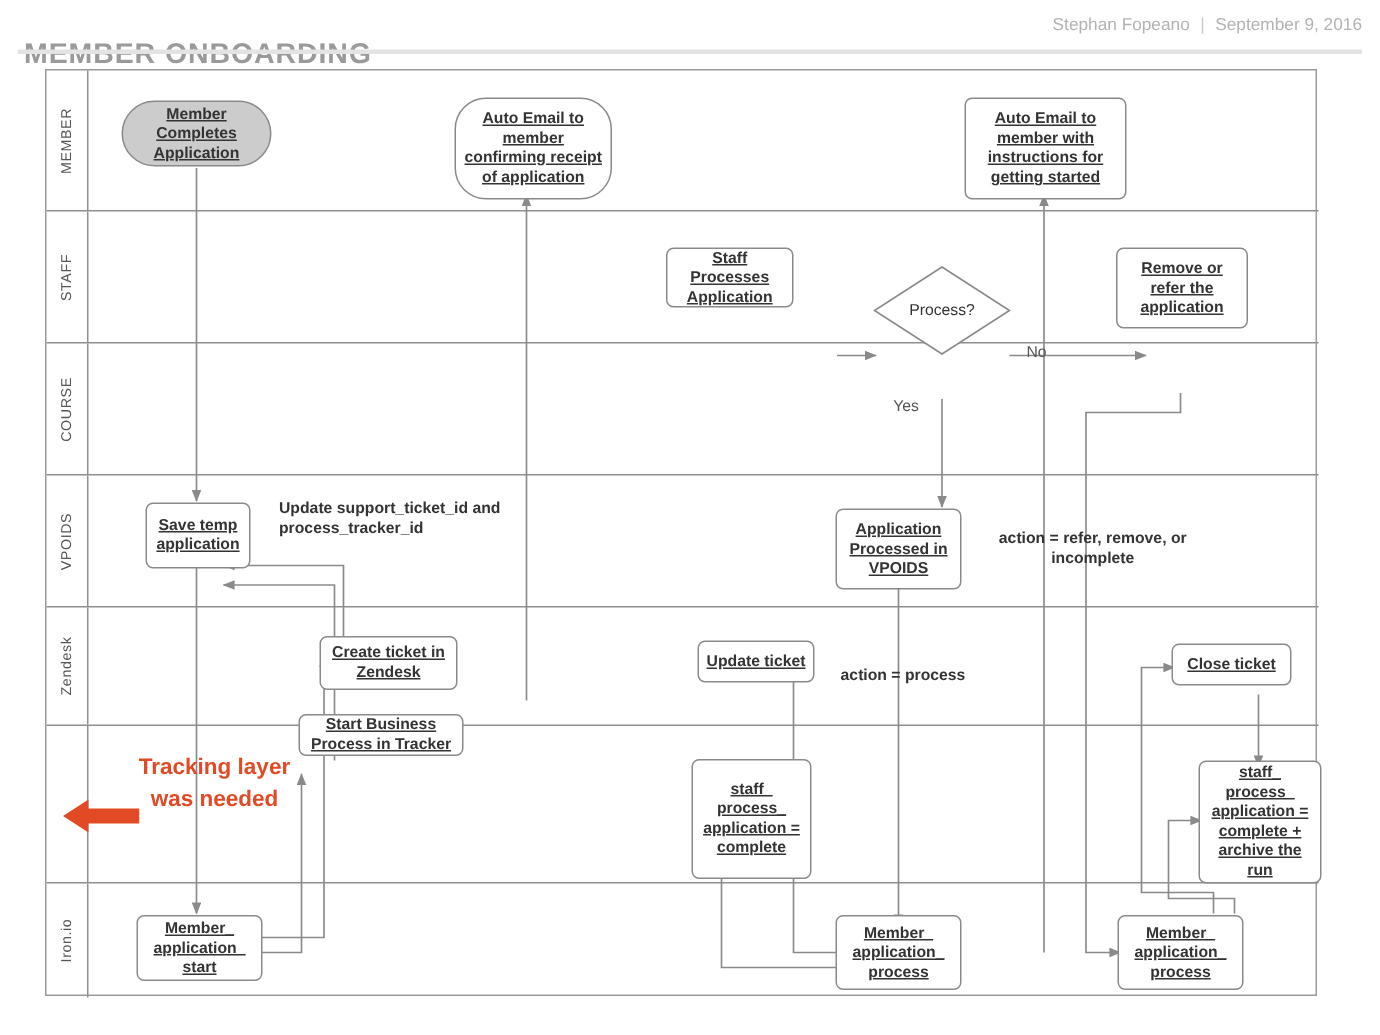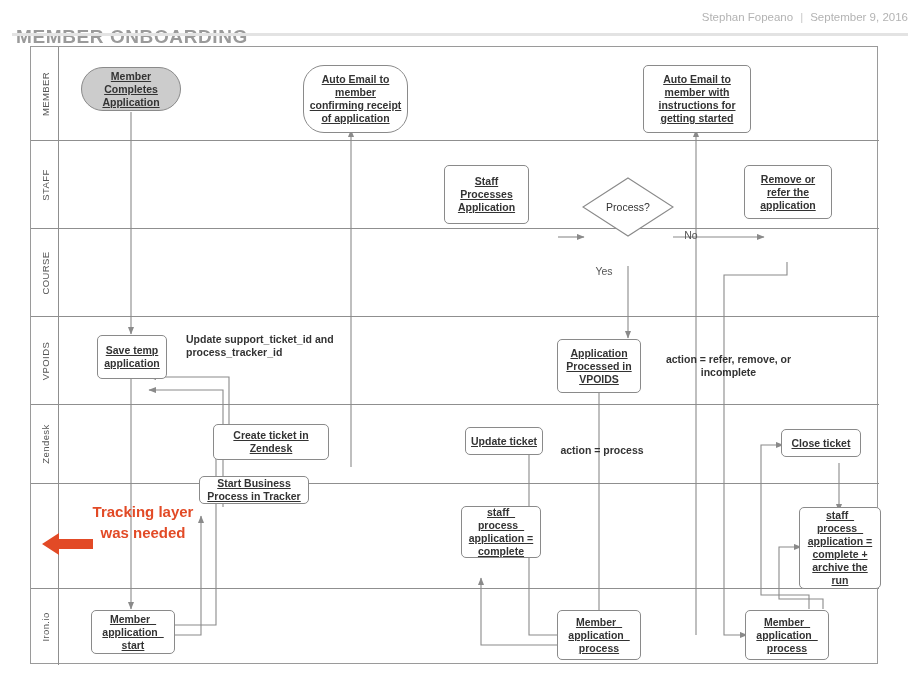--- a/index.html
+++ b/index.html
@@ -207,21 +207,21 @@
   <div class="node start" style="left:50px;top:20px;width:100px;height:44px;">
     <span>Member Completes Application</span>
   </div>
   <div class="node" style="left:272px;top:18px;width:105px;height:68px;border-radius:21px;">
     <span>Auto Email to member confirming receipt of application</span>
   </div>
   <div class="node" style="left:612px;top:18px;width:108px;height:68px;">
     <span>Auto Email to member with instructions for getting started</span>
   </div>
 
-  <div class="node" style="left:413px;top:118px;width:85px;height:59px;">
+  <div class="node" style="left:413px;top:118px;width:85px;height:40px;">
     <span>Staff Processes Application</span>
   </div>
 
   <div class="diamond" style="left:551px;top:160px;width:92px;height:60px;margin-top:-30px;">
     <svg width="92" height="60" viewBox="0 0 92 60">
       <polygon points="46,1 91,30 46,59 1,30" fill="#ffffff" stroke="#8a8a8a" stroke-width="1.1"></polygon>
     </svg>
     <div class="dtext">Process?</div>
   </div>
 
@@ -235,40 +235,40 @@
   <div class="node" style="left:66px;top:288px;width:70px;height:44px;">
     <span>Save temp application</span>
   </div>
   <div class="edge-label" style="left:155px;top:286px;width:180px;text-align:left;">Update support_ticket_id and process_tracker_id</div>
 
   <div class="node" style="left:526px;top:292px;width:84px;height:54px;">
     <span>Application Processed in VPOIDS</span>
   </div>
   <div class="edge-label" style="left:610px;top:306px;width:175px;">action = refer, remove, or incomplete</div>
 
-  <div class="node" style="left:182px;top:377px;width:116px;height:36px;">
+  <div class="node" style="left:182px;top:377px;width:92px;height:36px;">
     <span>Create ticket in Zendesk</span>
   </div>
   <div class="node" style="left:434px;top:380px;width:78px;height:28px;">
     <span>Update ticket</span>
   </div>
   <div class="edge-label" style="left:516px;top:397px;width:110px;">action = process</div>
   <div class="node" style="left:750px;top:382px;width:80px;height:28px;">
     <span>Close ticket</span>
   </div>
 
   <div id="note" style="left:52px;top:454px;width:120px;">Tracking layer was needed</div>
   <svg style="position:absolute;left:10px;top:485px;width:52px;height:24px;" viewBox="0 0 52 24">
     <path d="M52,7 L18,7 L18,1 L1,12 L18,23 L18,17 L52,17 z" fill="#e24a26"></path>
   </svg>
 
   <div class="node" style="left:168px;top:429px;width:110px;height:28px;">
     <span>Start Business Process in Tracker</span>
   </div>
-  <div class="node" style="left:430px;top:459px;width:80px;height:52px;">
+  <div class="node" style="left:430px;top:459px;width:80px;height:80px;">
     <span>staff_ process_ application = complete</span>
   </div>
   <div class="node" style="left:768px;top:460px;width:82px;height:82px;max-width:82px;">
     <span>staff_ process_ application = complete + archive the run</span>
   </div>
 
   <div class="node" style="left:60px;top:563px;width:84px;height:44px;">
     <span>Member_ application_ start</span>
   </div>
   <div class="node" style="left:526px;top:563px;width:84px;height:50px;">

